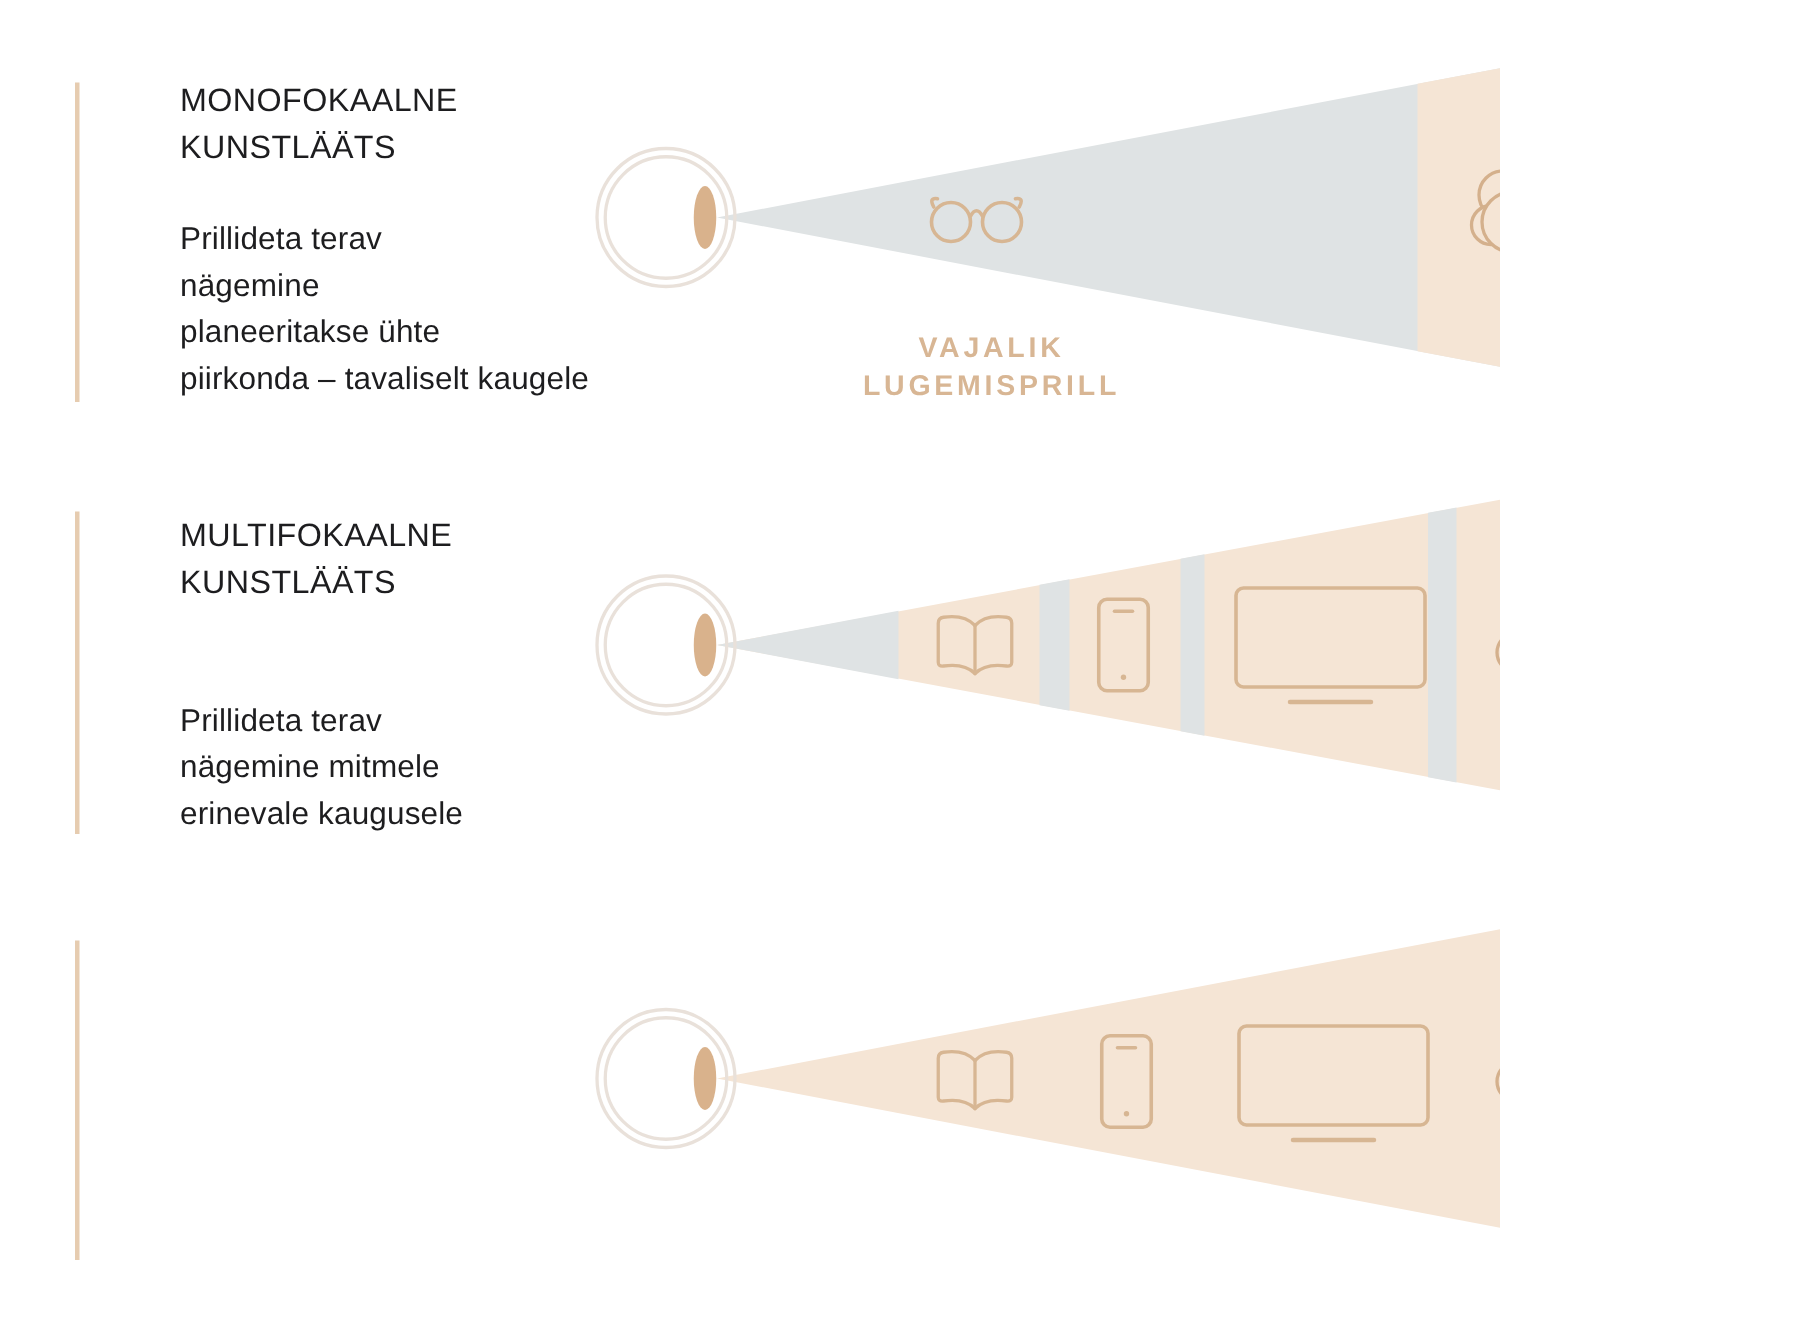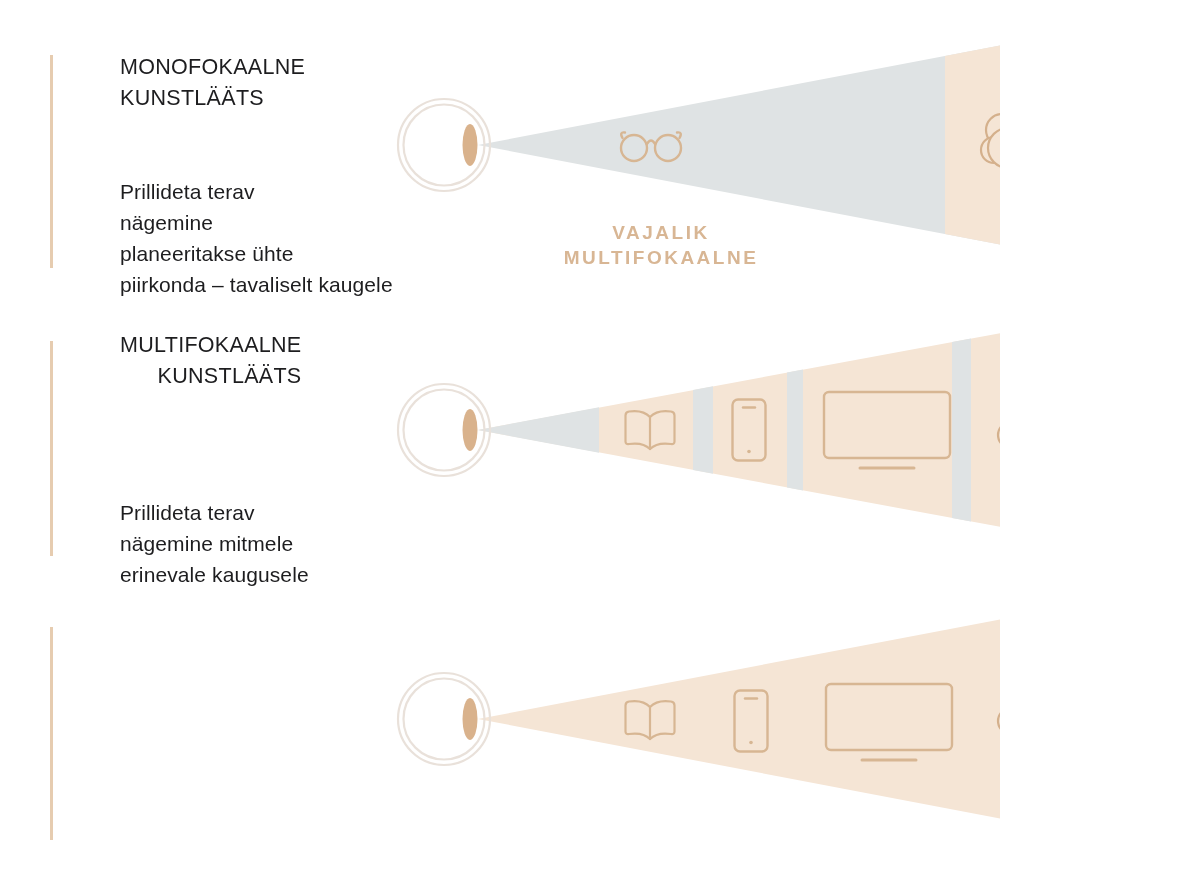--- a/index.html
+++ b/index.html
@@ -24,25 +24,24 @@
     font-size:21.5px;line-height:31px;
     font-weight:500;letter-spacing:.3px;
     white-space:pre-line;
   }
   .row-desc{
     position:absolute;left:120px;
     color:#1d1d1f;
     font-size:21px;line-height:31px;
     font-weight:400;letter-spacing:.1px;
     white-space:pre-line;
-    margin-top:32px;
   }
   .title-1{top:52px;}
   .desc-1{top:144px;}
-  .title-2{top:330px;text-align:right;}
+  .title-2{top:342px;}
   .desc-2{top:465px;}
   .title-3{top:628px;}
   .desc-3{top:785px;}
   .beam-note{
     position:absolute;left:511px;top:220px;width:300px;
     text-align:center;
     color:#d8b694;
     font-size:19px;line-height:25px;
     font-weight:700;letter-spacing:2.5px;
     white-space:pre-line;
@@ -168,21 +167,21 @@
   <div class="accent-bar bar-2"></div>
   <div class="accent-bar bar-3"></div>
 
   <div class="row-title title-1">MONOFOKAALNE
 KUNSTLÄÄTS</div>
   <div class="row-desc desc-1">Prillideta terav
 nägemine
 planeeritakse ühte
 piirkonda – tavaliselt kaugele</div>
   <div class="beam-note">VAJALIK
-MULTIFOKAALNE</div>
+LUGEMISPRILL</div>
 
   <div class="row-title title-2">MULTIFOKAALNE
 KUNSTLÄÄTS</div>
   <div class="row-desc desc-2">Prillideta terav
 nägemine mitmele
 erinevale kaugusele</div>
 
 
 </div>
 

